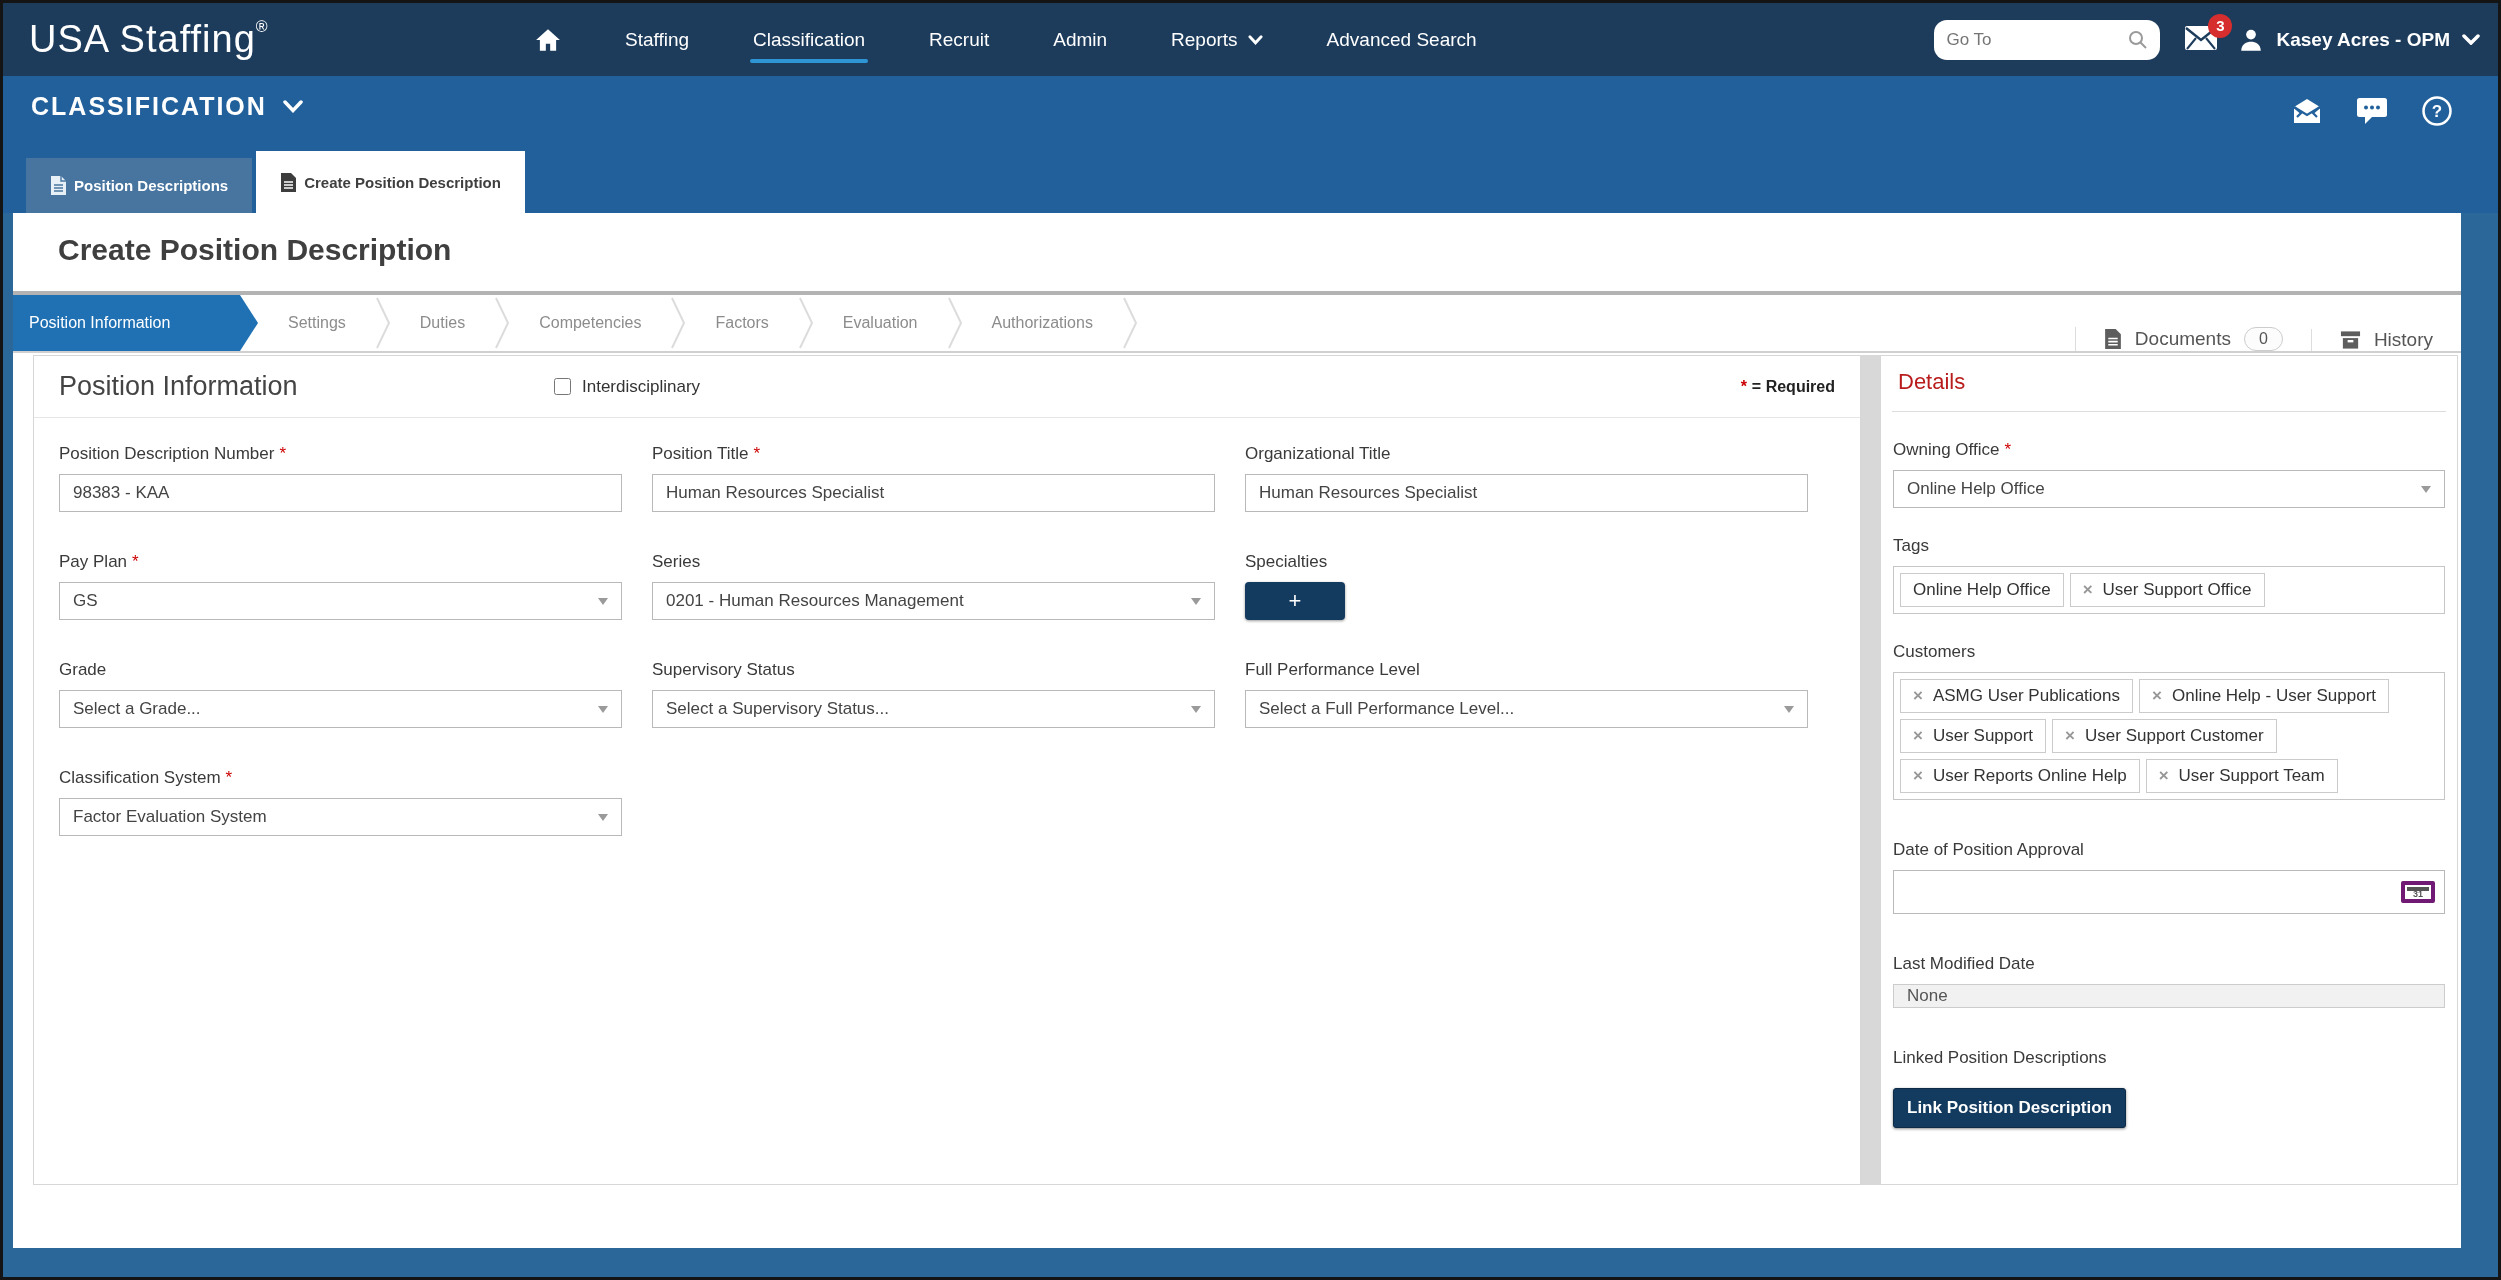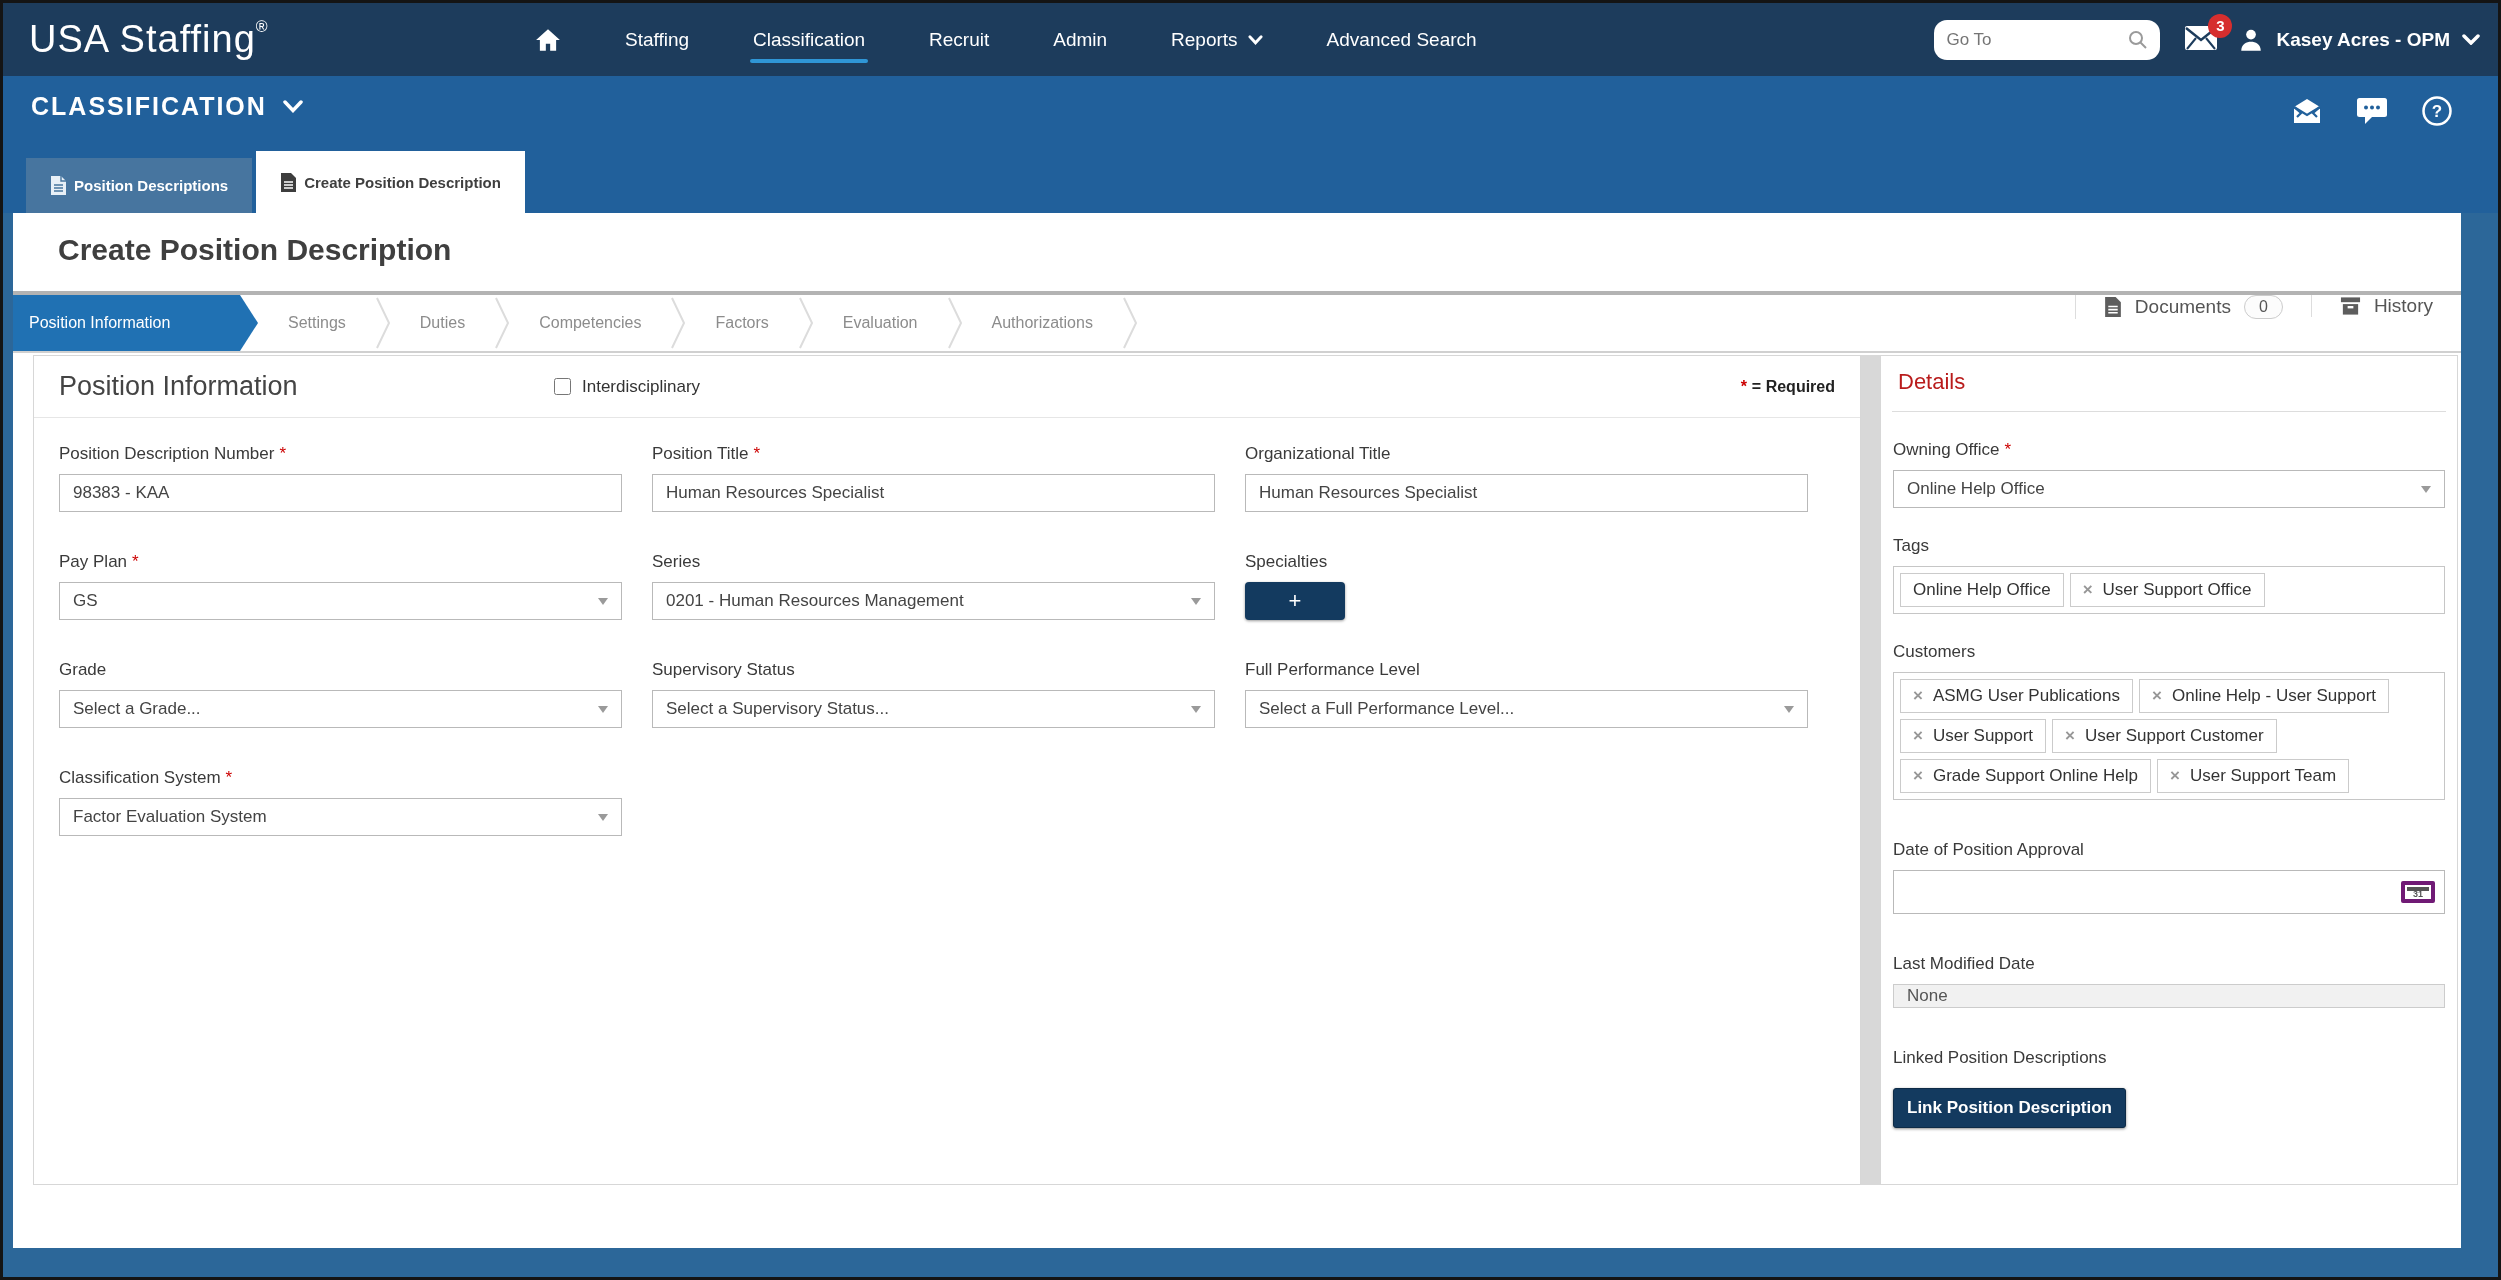--- a/index.html
+++ b/index.html
@@ -41,21 +41,21 @@
   
   .content { position:absolute; left:10px; top:210px; width:2448px; height:1035px; background:#fff; }
   .page-title { position:absolute; left:45px; top:20px; font-size:30px; color:#3f3f3f; }
 
   
   .stepsrow { position:absolute; left:0; top:78px; width:100%; height:62px; background:#fff; border-top:4px solid #b3b3b3; border-bottom:2px solid #d0d0d0; display:flex; align-items:stretch; }
   .step { display:flex; align-items:center; padding:0 30px; font-size:16px; color:#8c8c8c; cursor:pointer; white-space:nowrap; }
   .step.active { background:#2071b3; color:#fff; padding:0 42px 0 16px; width:245px;
     clip-path:polygon(0 0, calc(100% - 18px) 0, 100% 50%, calc(100% - 18px) 100%, 0 100%); }
   .sep { display:flex; align-items:center; }
-  .steps-right { margin-left:auto; display:flex; align-items:flex-start; }
+  .steps-right { margin-left:auto; display:flex; align-items:flex-end; }
   .srv-btn { display:flex; align-items:center; gap:13px; padding:0 28px; border-left:1px solid #ddd; color:#555; font-size:19px; cursor:pointer; white-space:nowrap; }
   .count-badge { border:1px solid #ccc; border-radius:16px; padding:2px 14px; font-size:16px; color:#555; background:#fcfcfc; }
 
   
   .form-card { position:absolute; left:20px; top:142px; width:1828px; height:830px; background:#fff; border:1px solid #d7d7d7; }
   .gutter { position:absolute; left:1848px; top:142px; width:19px; height:830px; background:#d8d8d8; }
   .details-card { position:absolute; left:1867px; top:142px; width:578px; height:830px; background:#fff; border:1px solid #d7d7d7; padding:0 11px; }
 
   .form-head { position:relative; height:62px; border-bottom:1px solid #e6e6e6; display:flex; align-items:center; padding:0 25px; }
   .section-heading { font-size:27px; color:#444; }
@@ -388,21 +388,21 @@
           <span class="chip">
               <span class="x">×</span>
               <span>User Support</span>
             </span>
           <span class="chip">
               <span class="x">×</span>
               <span>User Support Customer</span>
             </span>
           <span class="chip">
               <span class="x">×</span>
-              <span>Grade Support Online Help</span>
+              <span>User Reports Online Help</span>
             </span>
           <span class="chip">
               <span class="x">×</span>
               <span>User Support Team</span>
             </span>
         </div>
       </div>
 
       <div class="d-section gap-lg">
         <label><span>Date of Position Approval</span></label>

